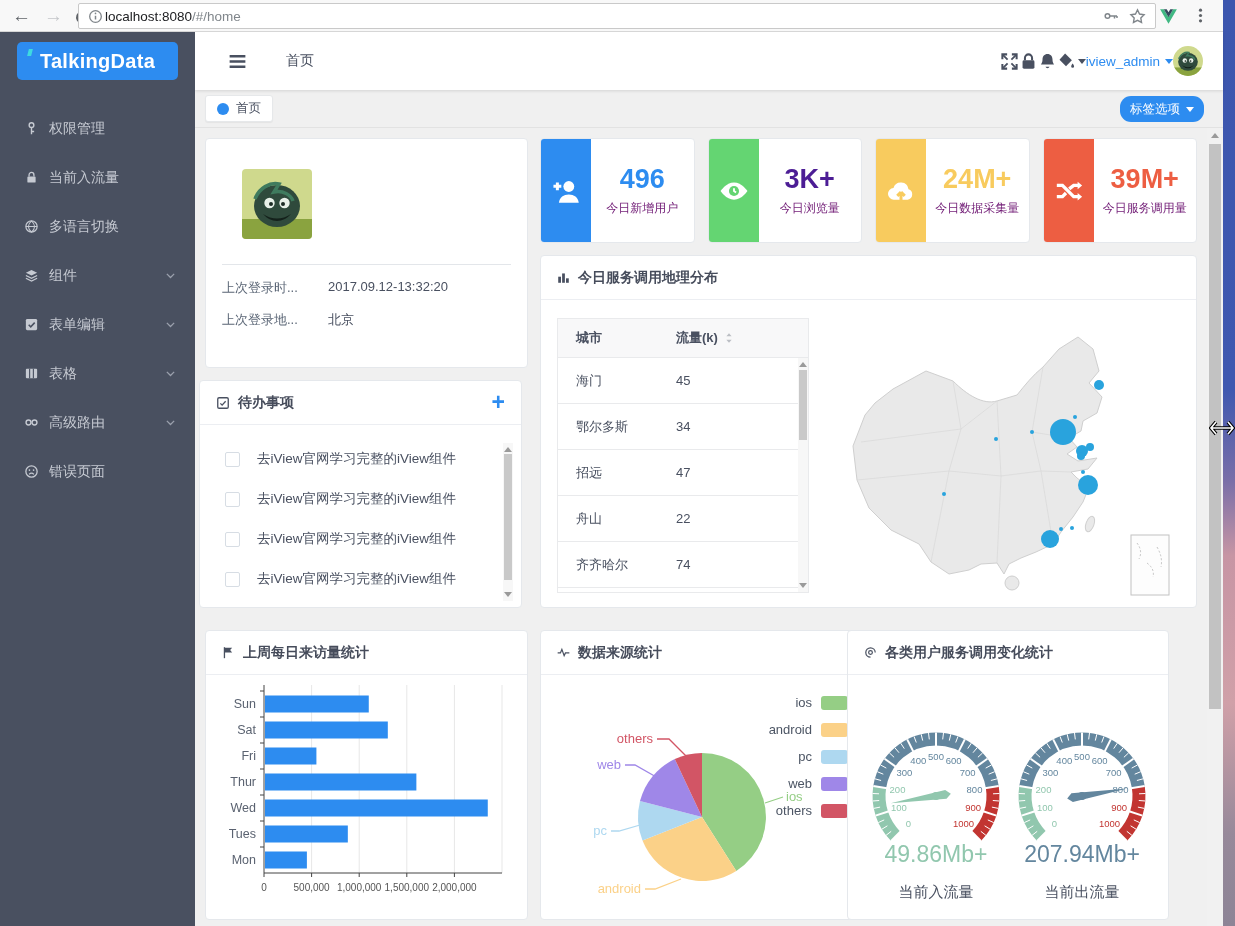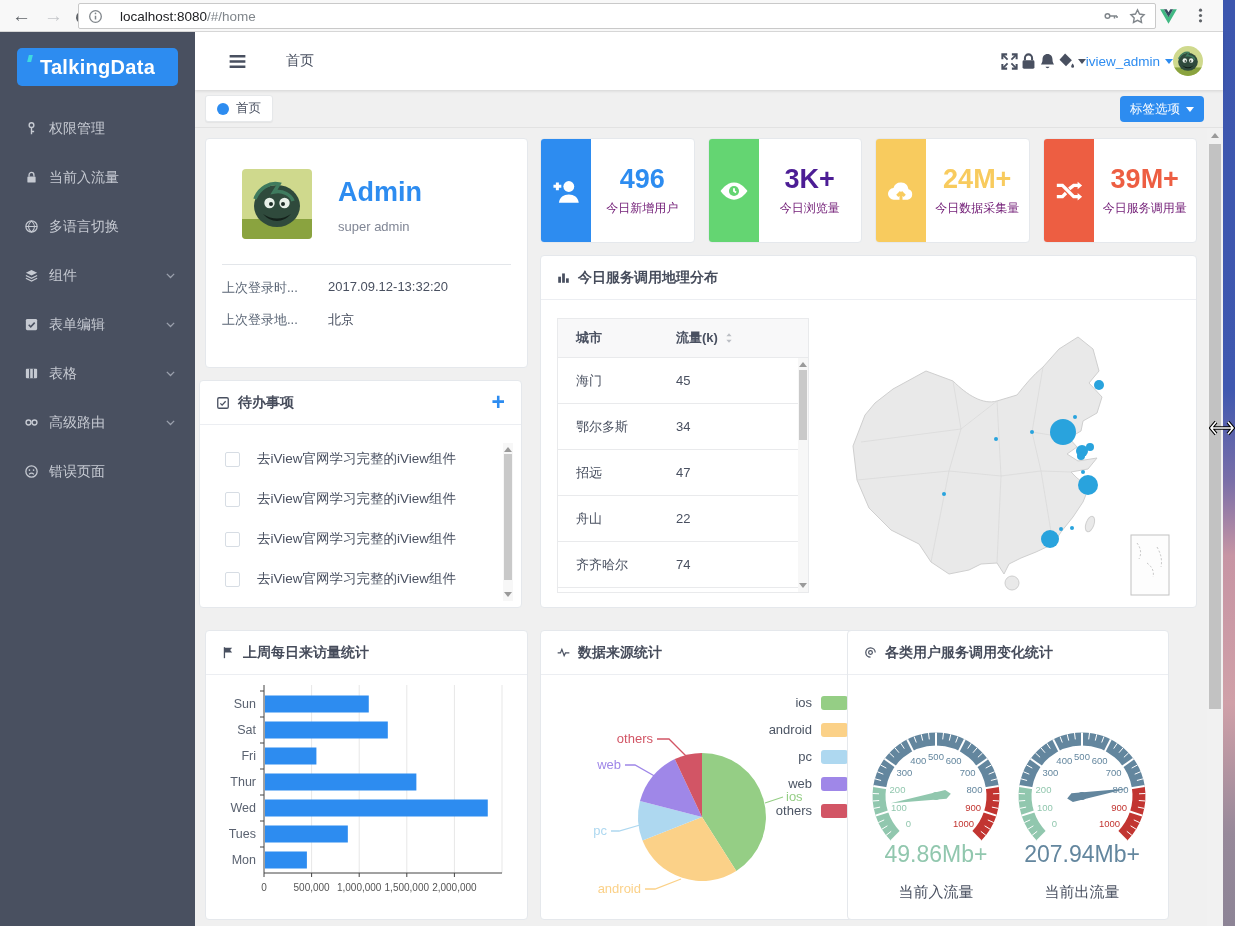--- a/index.html
+++ b/index.html
@@ -2,29 +2,29 @@
 <html><head>
 <meta charset="utf-8">
 <style>
   *{margin:0;padding:0;box-sizing:border-box}
   body{font-family:"Liberation Sans","DejaVu Sans",sans-serif;width:1235px;height:926px;overflow:hidden;background:#fff}
   .screen{position:relative;width:1235px;height:926px;overflow:hidden}
   
   .browser-bar{position:absolute;left:0;top:0;width:1223px;height:32px;background:#f8f8f8;border-bottom:1px solid #d6d6d6;z-index:20}
   .bnav{position:absolute;top:2px;font-size:19px;color:#5f6368;cursor:pointer;line-height:28px}
   .bnav.fwd{color:#c4c6c9}
-  .url-field{position:absolute;left:78px;top:3px;width:1078px;height:26px;background:#fff;border:1px solid #c9c9c9;border-radius:2px;display:flex;align-items:center;padding:0 9px;gap:17px;font-size:13.5px}
+  .url-field{position:absolute;left:78px;top:3px;width:1078px;height:26px;background:#fff;border:1px solid #c9c9c9;border-radius:2px;display:flex;align-items:center;padding:0 9px;gap:2px;font-size:13.5px}
   .url-host{color:#202124}
   .url-path{color:#80868b}
   .url-actions{margin-left:auto;display:flex;align-items:center;gap:10px}
   .ext{position:absolute;top:5px;cursor:pointer}
   
   .app{position:absolute;top:32px;left:0;width:1223px;height:894px;background:#f0f0f0}
   .sidebar{position:absolute;left:0;top:0;width:195px;height:894px;background:#495060;z-index:5}
-  .logo-bar{height:58px;padding:16px 17px}
+  .logo-bar{height:58px;padding:10px 17px}
   .logo{height:38px;background:#2d8cf0;border-radius:5px;color:#fff;font-weight:bold;font-size:20px;display:flex;align-items:center;justify-content:center;letter-spacing:.3px;position:relative}
   .logo:before{content:"";position:absolute;left:11px;top:7px;width:4px;height:7px;background:#3edae0;transform:skewX(-14deg)}
   .menu{padding-top:14px}
   .mi{height:49px;display:flex;align-items:center;padding:0 18px 0 24px;color:#c6cad2;font-size:14px;cursor:pointer}
   .mi .mico{margin-right:10px;display:flex}
   .mi-chev{margin-left:auto;display:flex}
   .main{position:absolute;left:195px;top:0;width:1028px;height:894px}
   .topbar{position:absolute;top:0;left:0;width:100%;height:58px;background:#fff;box-shadow:0 1px 3px rgba(0,0,0,.12);display:flex;align-items:center;padding:0 20px;z-index:4}
   .hamb{margin-left:12px;display:flex;cursor:pointer}
   .nav-title{margin-left:38px;font-size:14px;color:#495060}
@@ -32,21 +32,21 @@
   .hico{display:flex;cursor:pointer;position:relative}
   .caret{width:0;height:0;border-left:4.5px solid transparent;border-right:4.5px solid transparent;border-top:5.5px solid #495060;display:inline-block}
   .caret.blue{border-top-color:#2d8cf0}
   .caret.white{border-top-color:#fff}
   .user-drop{display:flex;align-items:center;gap:5px;cursor:pointer}
   .username{color:#2d8cf0;font-size:13.5px}
   .avatar-sm{width:30px;height:30px;border-radius:50%;overflow:hidden;cursor:pointer}
   .tagbar{position:absolute;top:58px;left:0;width:100%;height:38px;background:#f0f0f0;border-bottom:1px solid #e2e2e2;display:flex;align-items:center;padding:0 10px;z-index:3}
   .tag{display:flex;align-items:center;gap:7px;height:27px;background:#fff;border:1px solid #e6e8ea;border-radius:3px;padding:0 11px;font-size:12.5px;color:#495060;box-shadow:0 1px 1px rgba(0,0,0,.05);cursor:pointer}
   .tag-dot{width:12px;height:12px;border-radius:50%;background:#2d8cf0}
-  .tag-opts{position:absolute;right:19px;top:6px;height:26px;background:#2d8cf0;color:#fff;font-size:12.5px;border:none;border-radius:4px;padding:8px 10px;display:flex;align-items:center;gap:6px;cursor:pointer;font-family:Liberation Mono, monospace}
+  .tag-opts{position:absolute;right:19px;top:6px;height:26px;background:#2d8cf0;color:#fff;font-size:12.5px;border:none;border-radius:11px;padding:8px 10px;display:flex;align-items:center;gap:6px;cursor:pointer;font-family:Liberation Mono, monospace}
   .content{position:absolute;top:96px;left:0;width:1012px;height:798px}
   .card{position:absolute;background:#fff;border:1px solid #e5e8ec;border-radius:4px}
   .card-hd{display:flex;align-items:center;height:44px;padding:0 16px;border-bottom:1px solid #eceef2;font-size:14px;font-weight:bold;color:#464c5b;gap:8px}
   
   .uc-top{display:flex;gap:26px;padding:30px 0 0 36px}
   .uc-name{font-size:27px;font-weight:bold;color:#2d8cf0;margin-top:8px}
   .uc-role{font-size:13px;color:#808695;margin-top:11px}
   .uc-div{margin:25px 16px 0;border-top:1px solid #e3e6ea}
   .uc-row{display:flex;padding:14px 16px 0;font-size:13px;color:#495060}
   .uc-row .lbl{width:106px;color:#5b6676}
@@ -312,24 +312,20 @@
                   <rect width="70" height="70" fill="#cfd98d"></rect>
                   <rect y="50" width="70" height="20" fill="#8aa33f"></rect>
                   <ellipse cx="35" cy="37" rx="23" ry="21" fill="#2f4a3c"></ellipse>
                   <path d="M13 30c4-11 15-17 24-15l-5 8c9-2 17 3 19 9" stroke="#3f7b5e" stroke-width="3.5" fill="none"></path>
                   <circle cx="27.5" cy="34" r="5.2" fill="#e8f0e8"></circle>
                   <circle cx="42.5" cy="34" r="5.2" fill="#e8f0e8"></circle>
                   <circle cx="29" cy="35" r="2" fill="#1c2b24"></circle>
                   <circle cx="41" cy="35" r="2" fill="#1c2b24"></circle>
                   <path d="M21 45q14 9 28 0q-6 7-14 7t-14-7z" fill="#14211b"></path>
                 </svg></span>
-            <div>
-              <div class="uc-name">Admin</div>
-              <div class="uc-role">super admin</div>
-            </div>
           </div>
           <div class="uc-div"></div>
           <div>
               <div class="uc-row">
                 <span class="lbl">上次登录时...</span>
                 <span>2017.09.12-13:32:20</span>
               </div>
               <div class="uc-row">
                 <span class="lbl">上次登录地...</span>
                 <span>北京</span>

